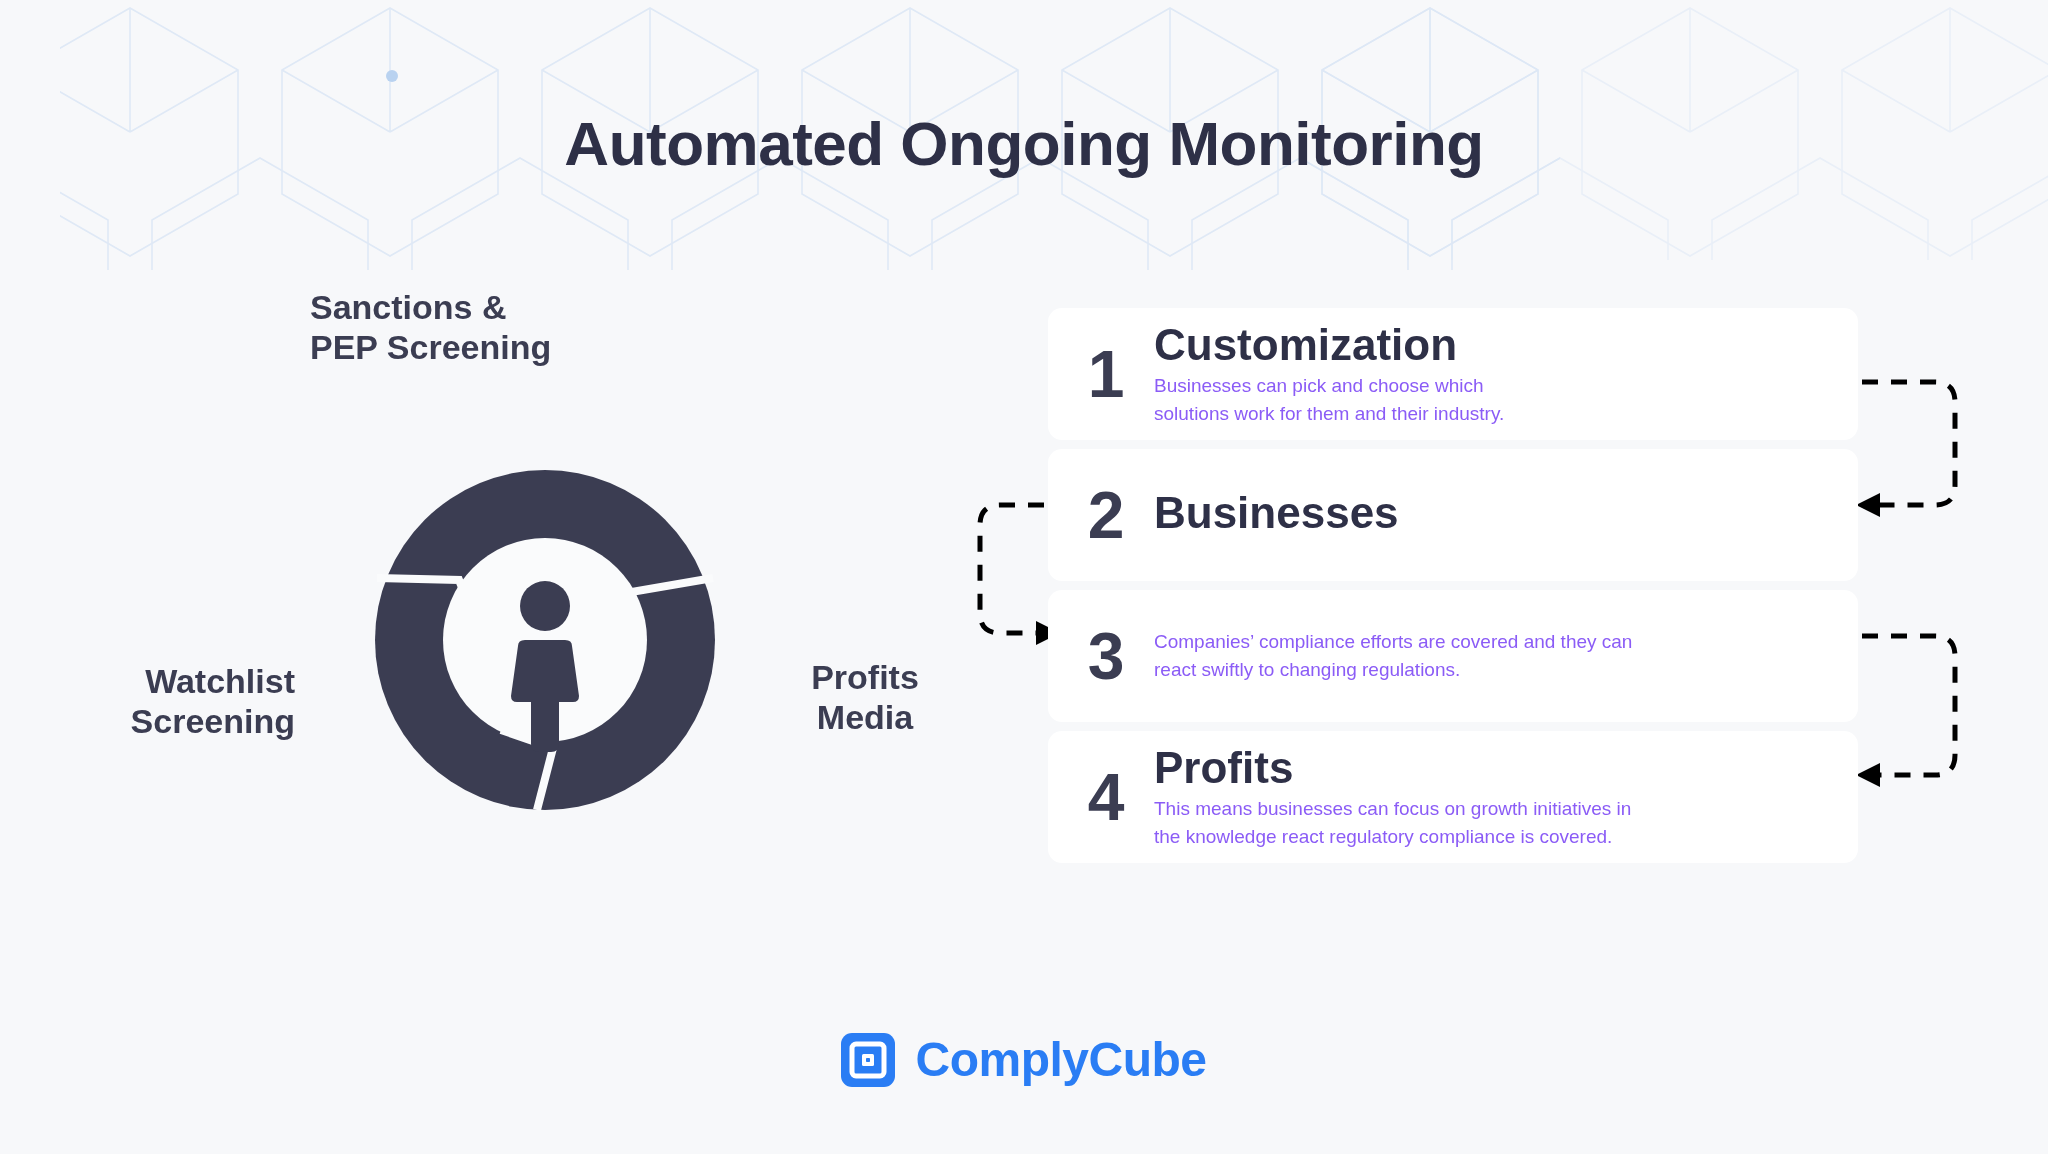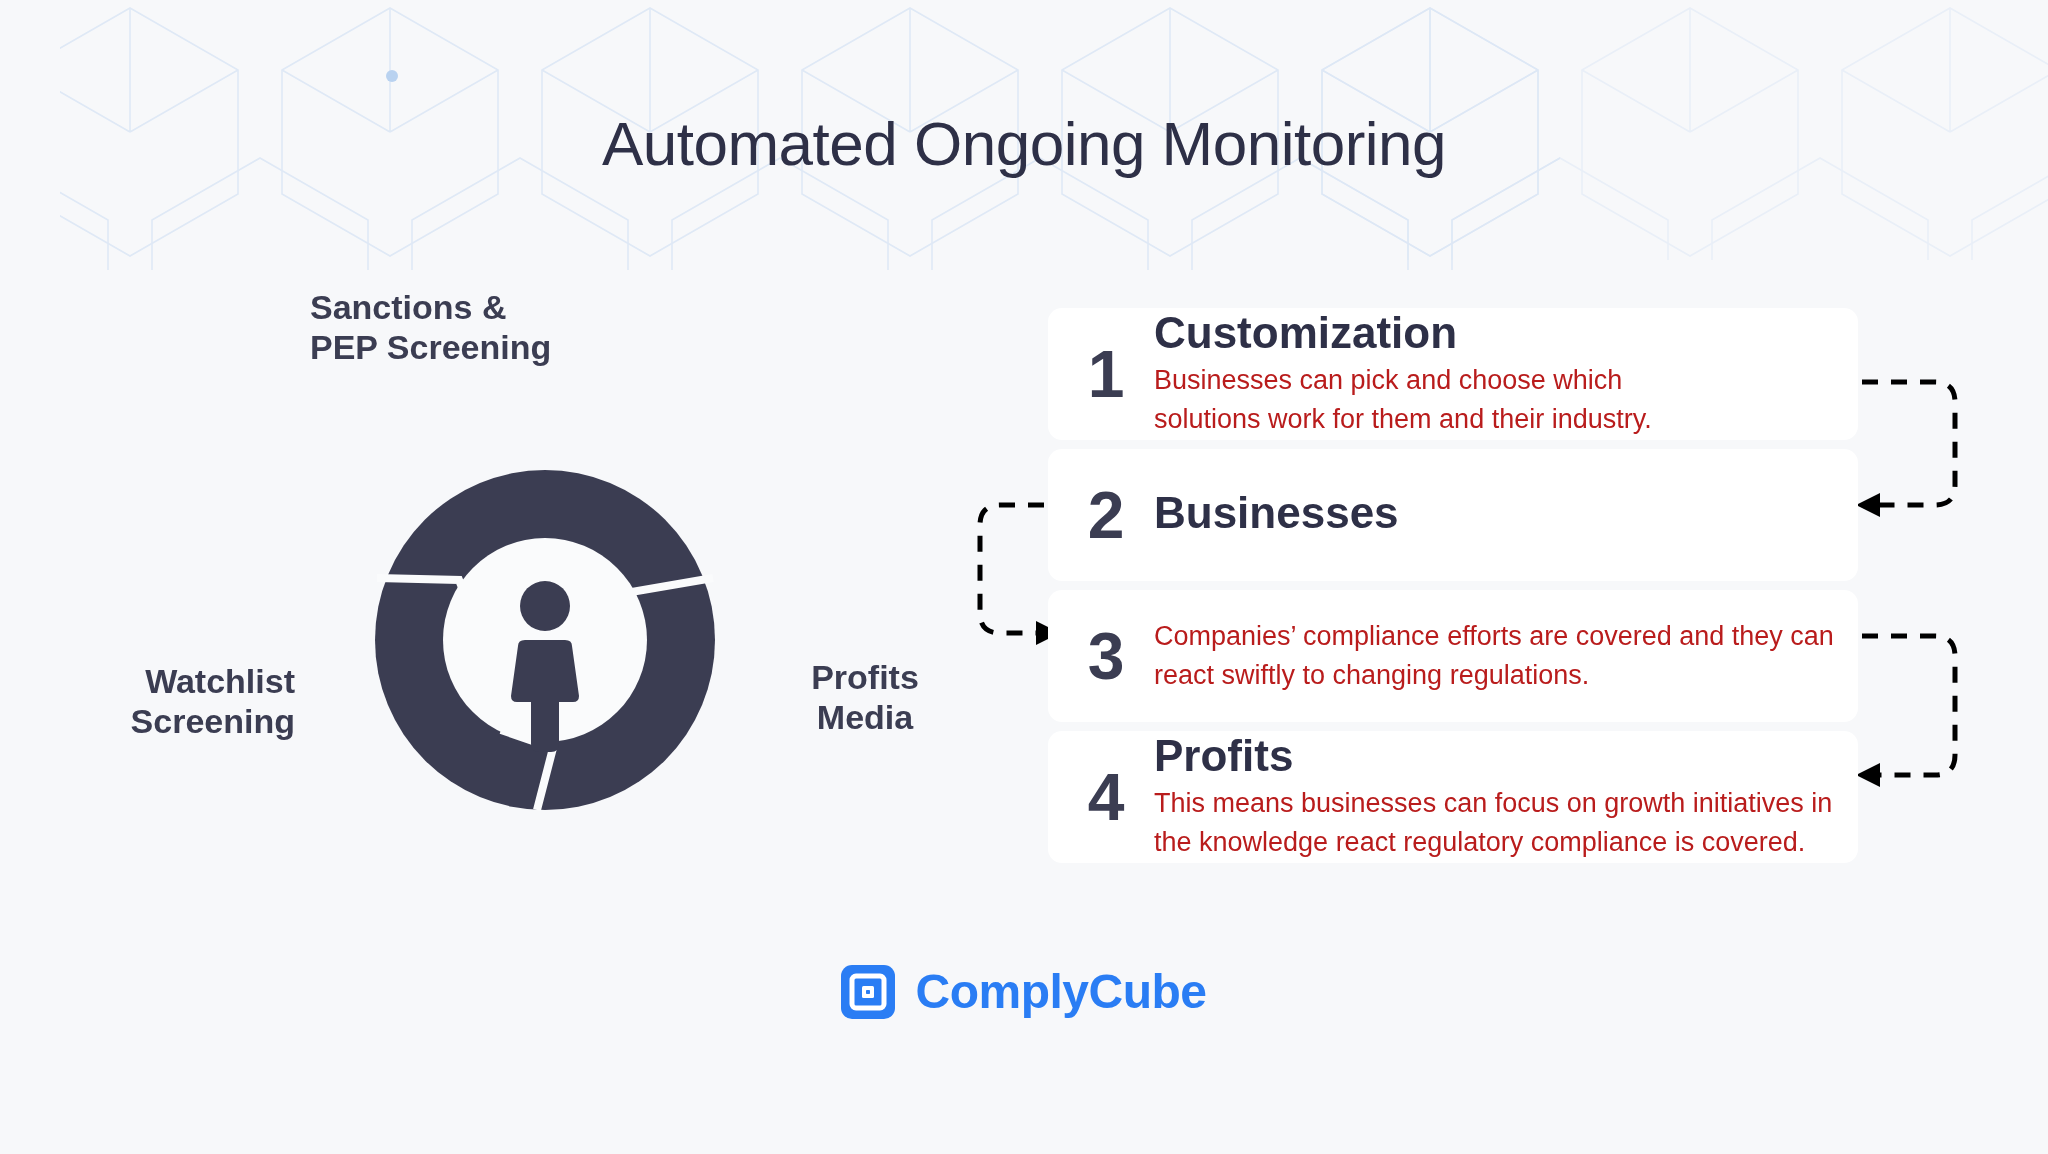--- a/index.html
+++ b/index.html
@@ -23,21 +23,21 @@
   }
 
   
   #page-title {
     position:absolute;
     top:108px;
     left:0;
     width:2048px;
     text-align:center;
     font-size:62px;
-    font-weight:normal;
+    font-weight:bold;
     letter-spacing:-0.5px;
     color:#2e3047;
     z-index:5;
   }
 
   
   #donut-area {
     position:absolute;
     left:60px;
     top:265px;
@@ -109,39 +109,39 @@
     padding-right:14px;
   }
   .step-title {
     font-size:44px;
     font-weight:bold;
     color:#2e3047;
     line-height:1.1;
     margin-bottom:3px;
   }
   .step-desc {
-    font-size:27px;
+    font-size:19px;
     line-height:1.45;
-    color:#b91c1c;
+    color:#8b5cf6;
   }
 
   
   #connectors {
     position:absolute;
     left:0; top:0;
     width:2048px; height:1154px;
     z-index:4;
     pointer-events:none;
   }
 
   
   #footer-logo {
     position:absolute;
     left:0;
-    top:964px;
+    top:1032px;
     width:2048px;
     display:flex;
     align-items:center;
     justify-content:center;
     gap:20px;
     z-index:5;
   }
   #logo-mark { width:54px; height:54px; flex:0 0 54px; }
   #logo-text {
     font-size:48px;

